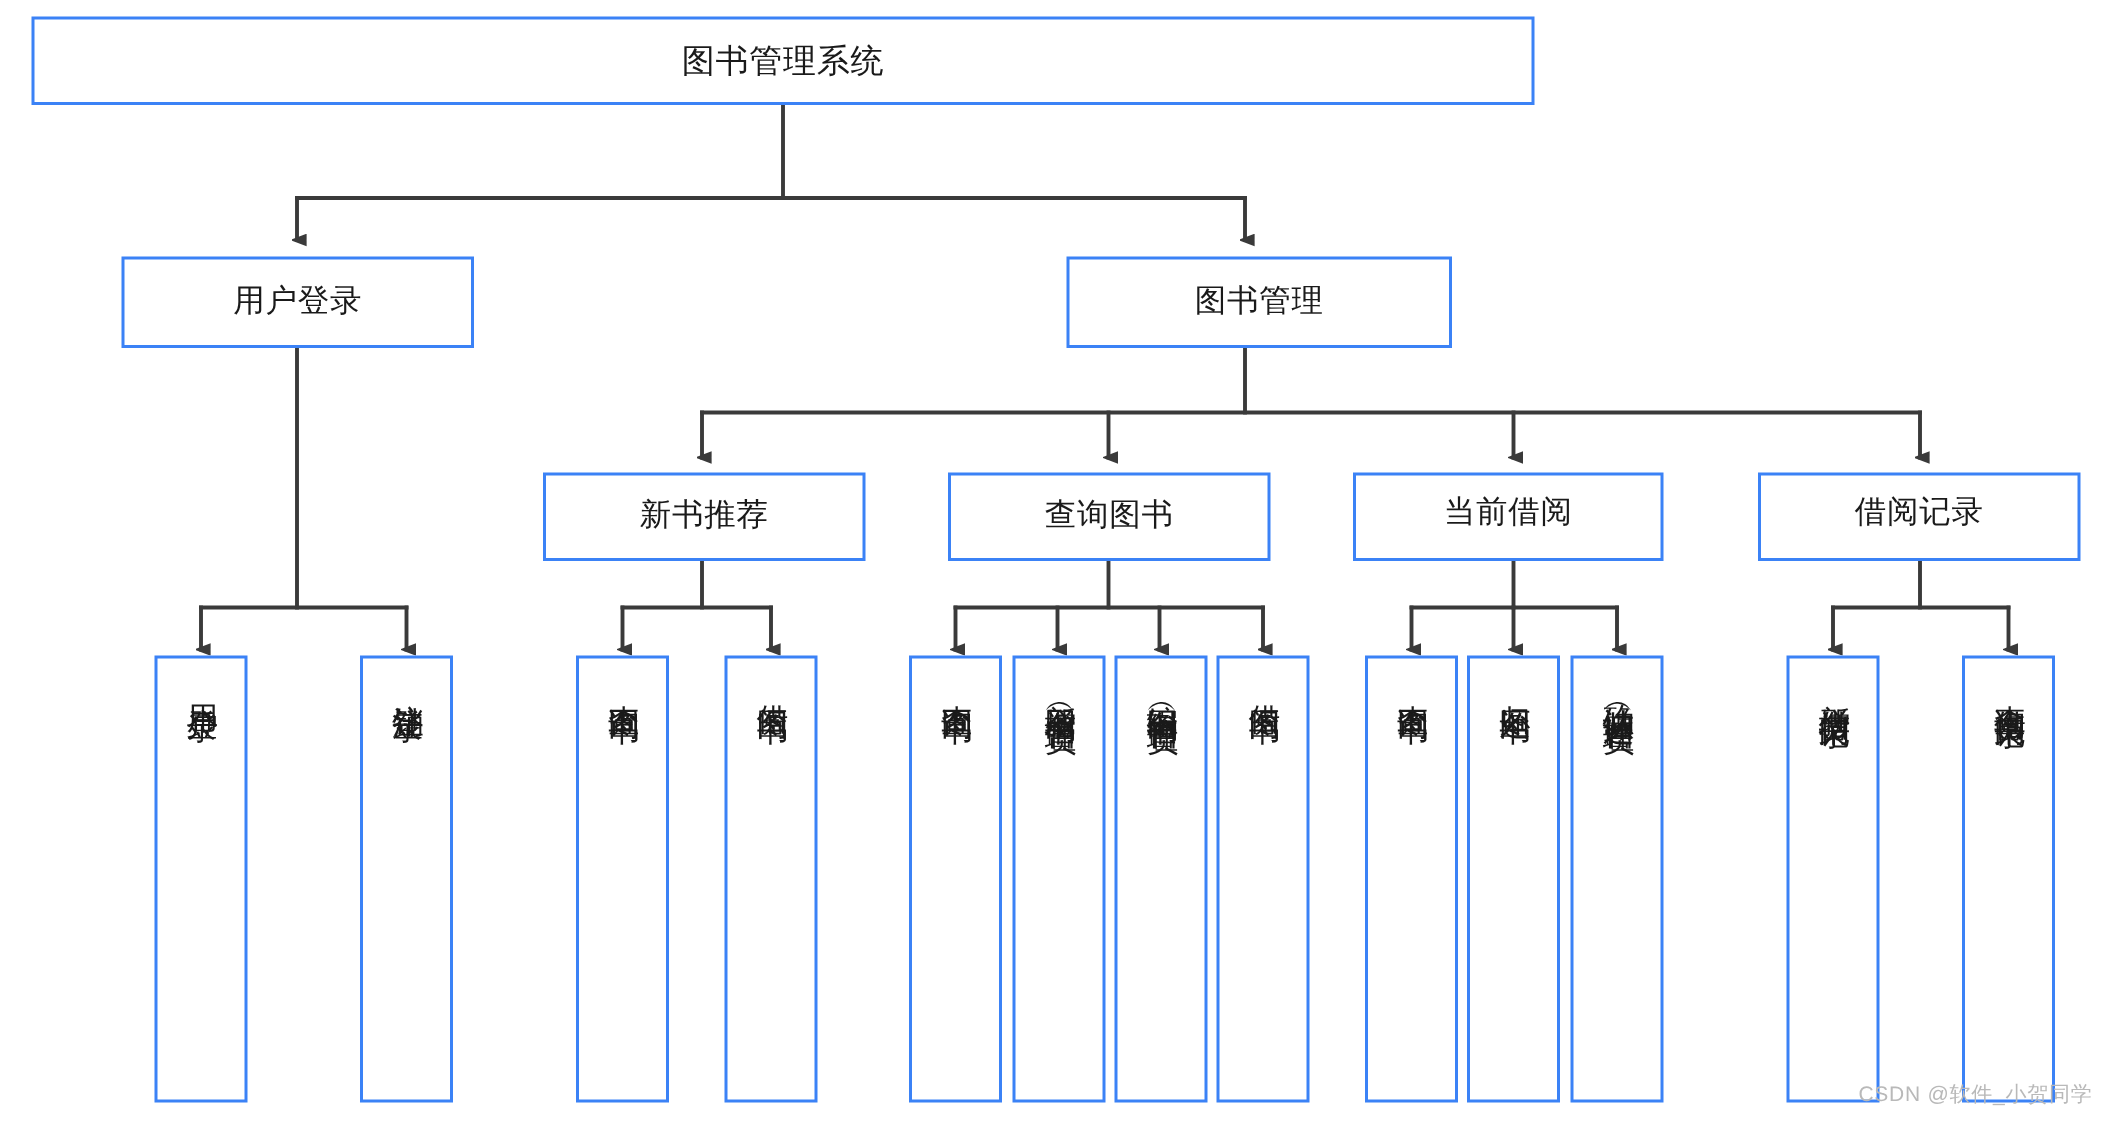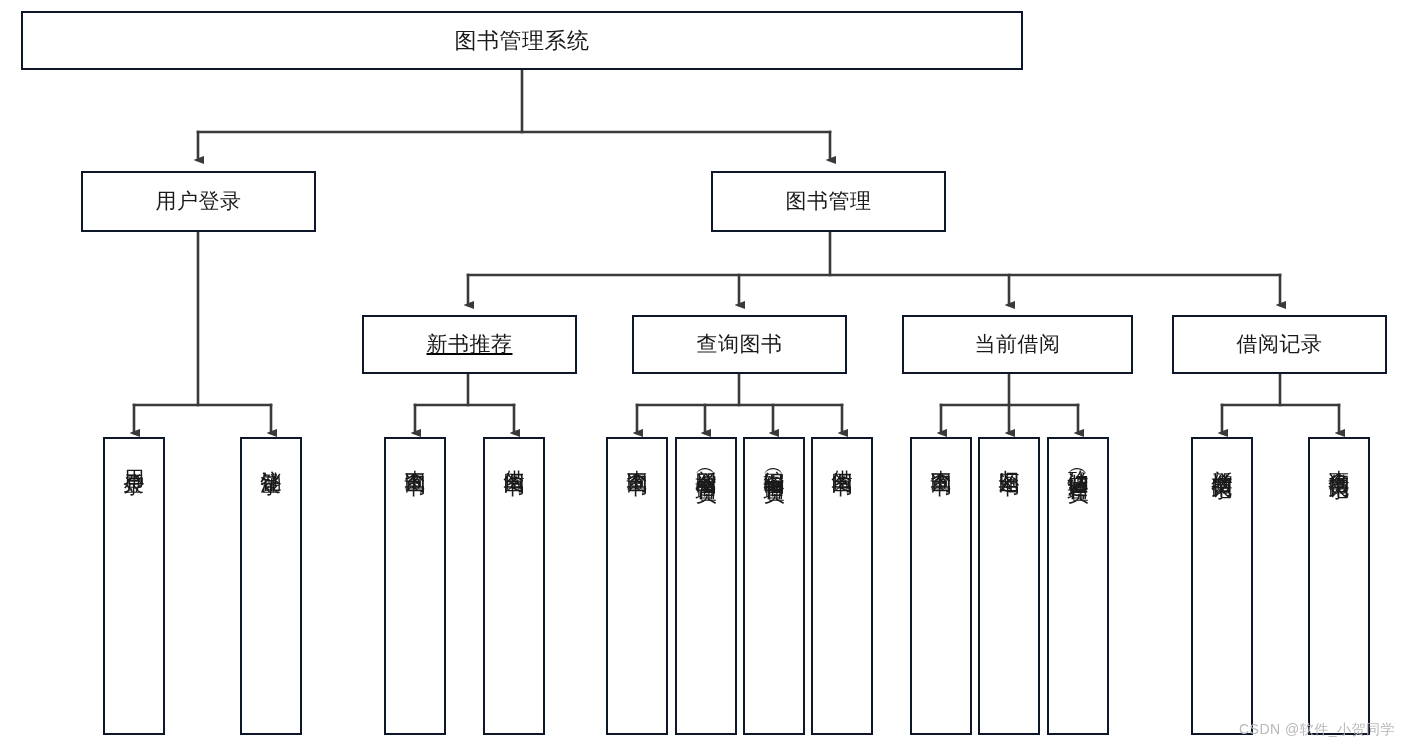--- a/index.html
+++ b/index.html
@@ -22,21 +22,21 @@
     position: absolute;
     left: 0;
     top: 0;
     width: 1405px;
     height: 747px;
   }
   .node {
     position: absolute;
     box-sizing: border-box;
     background: #ffffff;
-    border: 2px solid #0f172a;
+    border: 2px solid #3b82f6;
     display: flex;
     align-items: center;
     justify-content: center;
     z-index: 2;
   }
   .node-label {
     color: #1a1a1a;
     line-height: 1.18;
     white-space: nowrap;
     letter-spacing: 0.5px;
@@ -129,34 +129,34 @@
     </g>
   </svg>
 
   <div class="node level-root" style="left:21px; top:11px; width:1002px; height:59px;">
     <span class="node-label">图书管理系统</span>
   </div>
 
   <div class="node level-1" style="left:81px; top:171px; width:235px; height:61px;">
     <span class="node-label">用户登录</span>
   </div>
-  <div class="node level-1" style="left:711px; top:171px; width:235px; height:61px;">
+  <div class="node level-1" style="left:711px; top:171px; width:257px; height:61px;">
     <span class="node-label">图书管理</span>
   </div>
 
-  <div class="node level-2" style="left:362px; top:315px; width:215px; height:59px;text-decoration:underline;">
+  <div class="node level-2" style="left:362px; top:315px; width:215px; height:59px;">
     <span class="node-label">新书推荐</span>
   </div>
   <div class="node level-2" style="left:632px; top:315px; width:215px; height:59px;">
     <span class="node-label">查询图书</span>
   </div>
-  <div class="node level-2" style="left:902px; top:315px; width:231px; height:59px;">
+  <div class="node level-2" style="left:902px; top:315px; width:207px; height:59px;font-family:Liberation Mono, monospace;">
     <span class="node-label">当前借阅</span>
   </div>
-  <div class="node level-2" style="left:1172px; top:315px; width:215px; height:59px;">
+  <div class="node level-2" style="left:1172px; top:315px; width:215px; height:59px;font-family:Liberation Mono, monospace;">
     <span class="node-label">借阅记录</span>
   </div>
 
   <div class="node level-3" style="left:103px; top:437px; width:62px; height:298px;">
     <span class="node-label">用户登录</span>
   </div>
   <div class="node level-3" style="left:240px; top:437px; width:62px; height:298px;">
     <span class="node-label">注销登录</span>
   </div>
 

